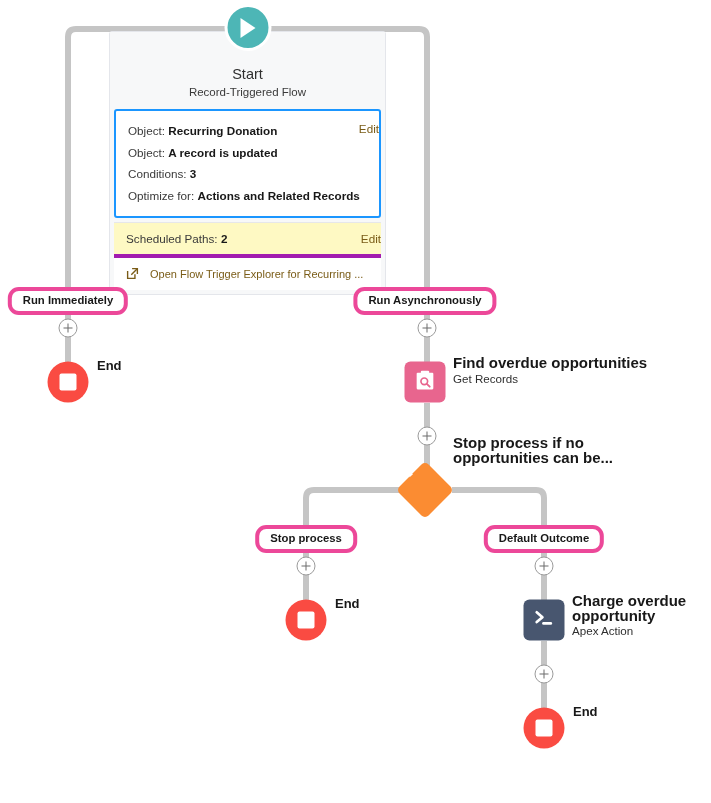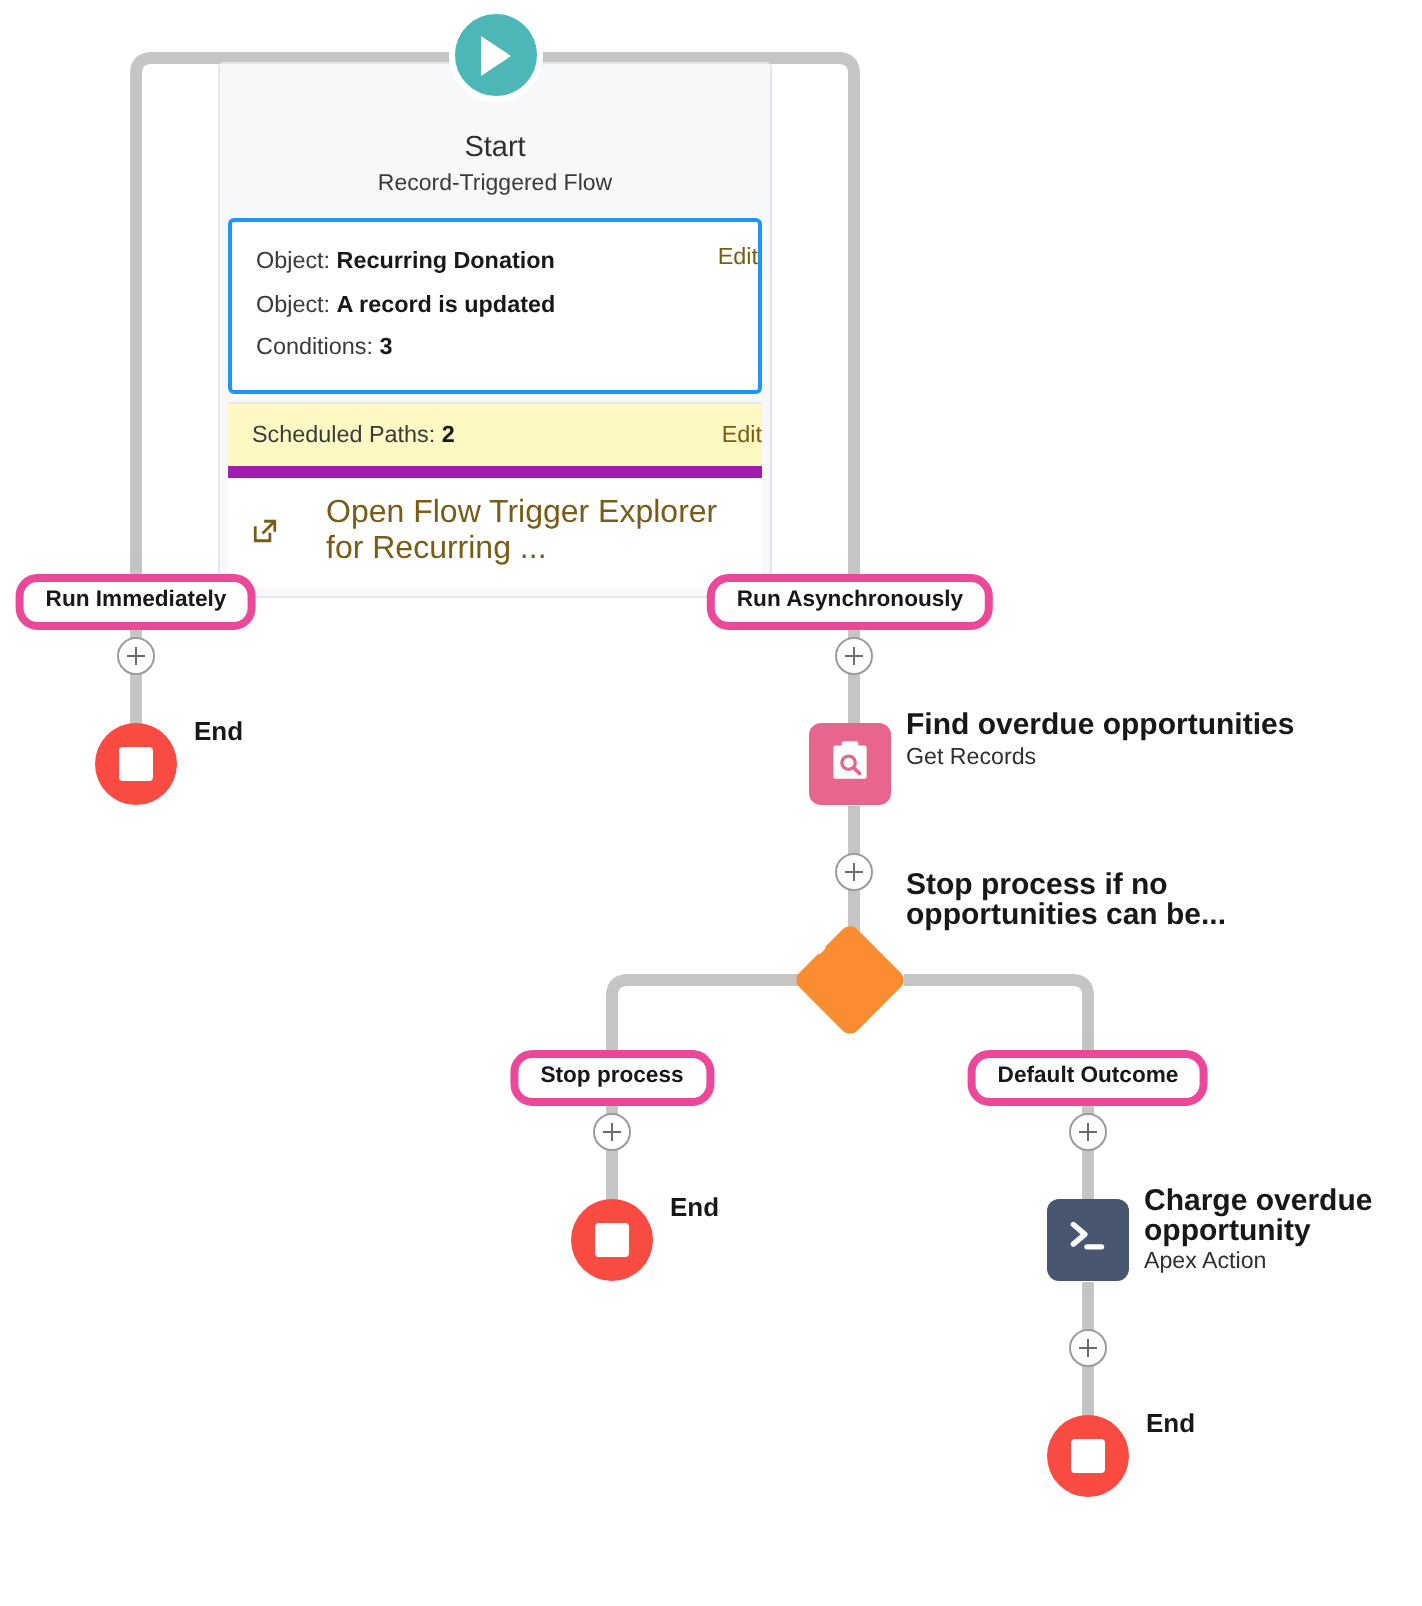--- a/index.html
+++ b/index.html
@@ -95,29 +95,29 @@
     background: #fef9c3;
     padding: 9px 12px;
     margin: 4px 4px 0 4px;
     font-size: 11.7px;
     color: #3a3a3a;
   }
   .sched-row b { color: #181818; font-weight: bold; }
   .sched-row .edit-link { top: 9px; }
 
   .explorer-row {
-    border-top: 6px solid #a21caf;
+    border-top: 4px solid #a21caf;
     background: #ffffff;
     padding: 9px 12px 10px 12px;
     margin: 0 4px 4px 4px;
-    font-size: 16px;
+    font-size: 11px;
     color: #7a5c17;
     display: flex;
     align-items: center;
-    gap: 24px;
+    gap: 11px;
     cursor: pointer;
   }
   .explorer-row svg { flex: 0 0 auto; display: block; }
 
   
   .pill {
     position: absolute;
     transform: translateX(-50%);
     background: #ffffff;
     border: 4px solid #ec4899;
@@ -272,20 +272,24 @@
         <b>Recurring Donation</b>
       </div>
       <div class="detail-row">
         <span>Object:</span>
         <b>A record is updated</b>
       </div>
       <div class="detail-row">
         <span>Conditions:</span>
         <b>3</b>
       </div>
+      <div class="detail-row">
+        <span>Optimize for:</span>
+        <b>Actions and Related Records</b>
+      </div>
     </div>
 
     <div class="sched-row">
       <span>Scheduled Paths:</span>
       <b>2</b>
       <span class="edit-link">Edit</span>
     </div>
 
     <div class="explorer-row">
       <span>

